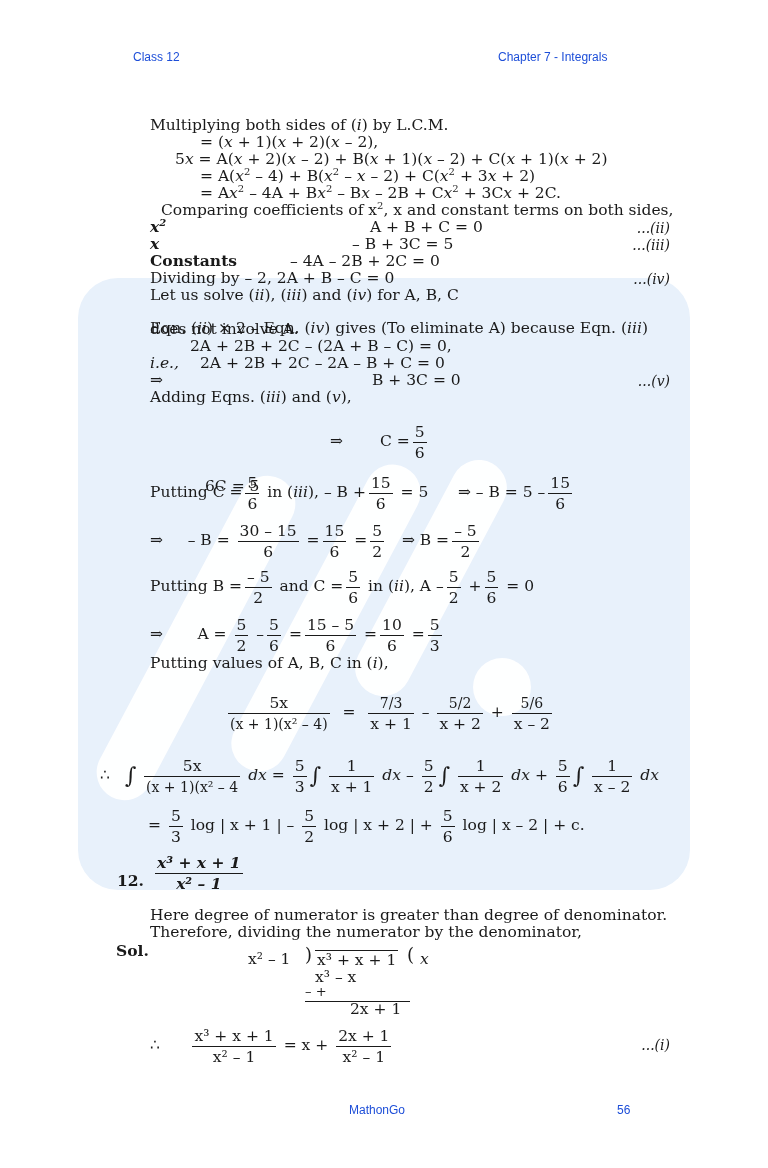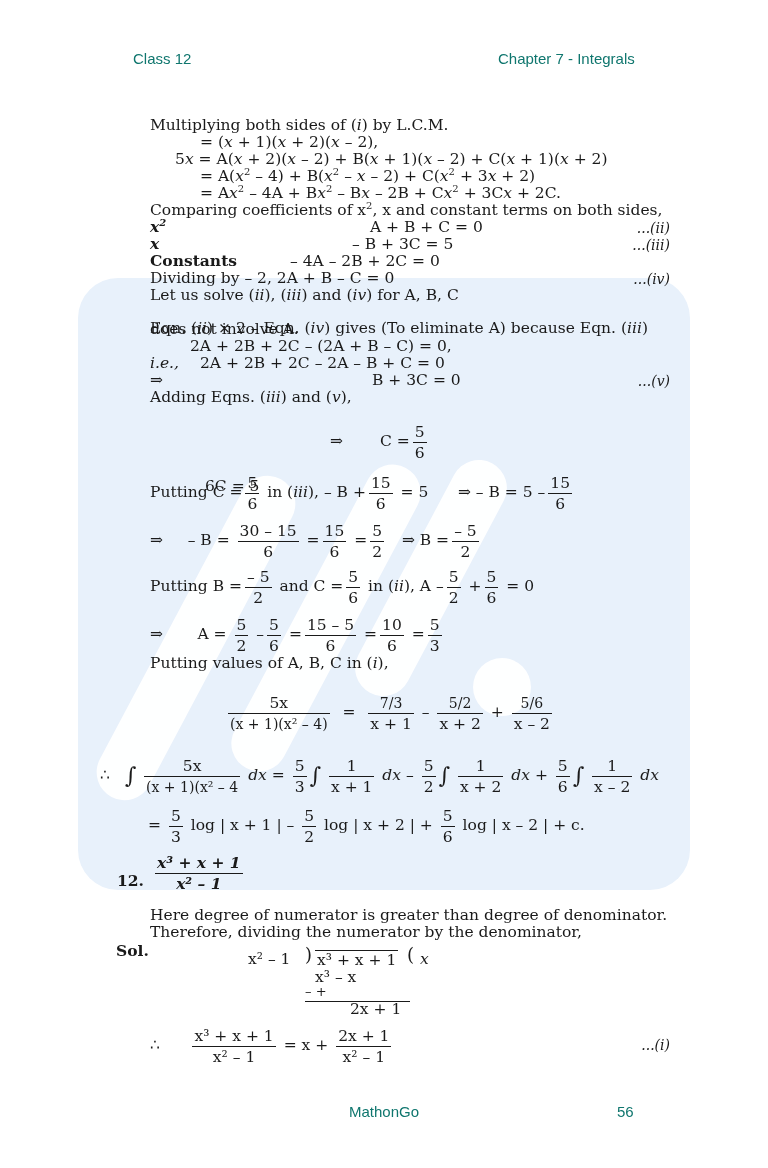--- a/index.html
+++ b/index.html
@@ -1,18 +1,18 @@
 <!DOCTYPE html>
 <html><head>
 <meta charset="utf-8">
 <style>
   html, body { margin:0; padding:0; }
   body { width:768px; height:1168px; background:#ffffff; position:relative; overflow:hidden;
          font-family:"DejaVu Serif", serif; color:#1a1a1a; }
-  .hdr { position:absolute; font-family:"Liberation Sans", sans-serif; font-size:15px; color:#0f766e; }
+  .hdr { position:absolute; font-family:"Liberation Sans", sans-serif; font-size:12px; color:#1d4ed8; }
   .wm-box { position:absolute; left:78px; top:278px; width:612px; height:612px; background:#e8f1fb;
             border-radius:40px; z-index:0; }
   .wm-stripe { position:absolute; background:#ffffff; border-radius:40px; opacity:0.95; }
   .wm-dot { position:absolute; background:#ffffff; border-radius:50%; opacity:0.95; }
   .ln { position:absolute; font-size:15.5px; line-height:18px; white-space:nowrap; z-index:2; }
   .it { font-style:italic; }
   .b { font-weight:bold; }
   sup { font-size:10px; vertical-align:6px; line-height:0; }
   .frac { display:inline-block; vertical-align:middle; text-align:center; margin:0 3px; }
   .frac > span { display:block; padding:0 2px; line-height:20px; }
@@ -32,21 +32,21 @@
   <div class="wm-stripe" style="left:220px; top:170px; width:56px; height:340px; transform:rotate(28deg);"></div>
   <div class="wm-stripe" style="left:325px; top:170px; width:56px; height:260px; transform:rotate(28deg);"></div>
   <div class="wm-dot" style="left:395px; top:380px; width:58px; height:58px;"></div>
 </div>
 
 <div class="ln" style="left:150px; top:116px;">Multiplying both sides of (<span class="it">i</span>) by L.C.M.</div>
 <div class="ln" style="left:200px; top:133px;">= (<span class="it">x</span> + 1)(<span class="it">x</span> + 2)(<span class="it">x</span> – 2),</div>
 <div class="ln" style="left:175px; top:150px;">5<span class="it">x</span> = A(<span class="it">x</span> + 2)(<span class="it">x</span> – 2) + B(<span class="it">x</span> + 1)(<span class="it">x</span> – 2) + C(<span class="it">x</span> + 1)(<span class="it">x</span> + 2)</div>
 <div class="ln" style="left:200px; top:167px;">= A(<span class="it">x</span><sup>2</sup> – 4) + B(<span class="it">x</span><sup>2</sup> – <span class="it">x</span> – 2) + C(<span class="it">x</span><sup>2</sup> + 3<span class="it">x</span> + 2)</div>
 <div class="ln" style="left:200px; top:184px;">= A<span class="it">x</span><sup>2</sup> – 4A + B<span class="it">x</span><sup>2</sup> – B<span class="it">x</span> – 2B + C<span class="it">x</span><sup>2</sup> + 3C<span class="it">x</span> + 2C.</div>
-<div class="ln" style="left:150px; top:201px;"><span>Comparing coefficients of x</span><sup>2</sup><span>, x and constant terms on both sides,</span></div>
+<div class="ln" style="left:161px; top:201px;"><span>Comparing coefficients of x</span><sup>2</sup><span>, x and constant terms on both sides,</span></div>
 
 <div class="ln b it" style="left:150px; top:218px;"><span class="it b">x</span><sup>2</sup></div>
 <div class="ln" style="left:352px; top:218px;margin-left:18px;">A + B + C = 0</div>
 <div class="tag" style="top:220px;">...(ii)</div>
 
 <div class="ln b it" style="left:150px; top:235px;">x</div>
 <div class="ln" style="left:352px; top:235px;">– B + 3C = 5</div>
 <div class="tag" style="top:237px;">...(iii)</div>
 
 <div class="ln b" style="left:150px; top:252px;">Constants</div>

